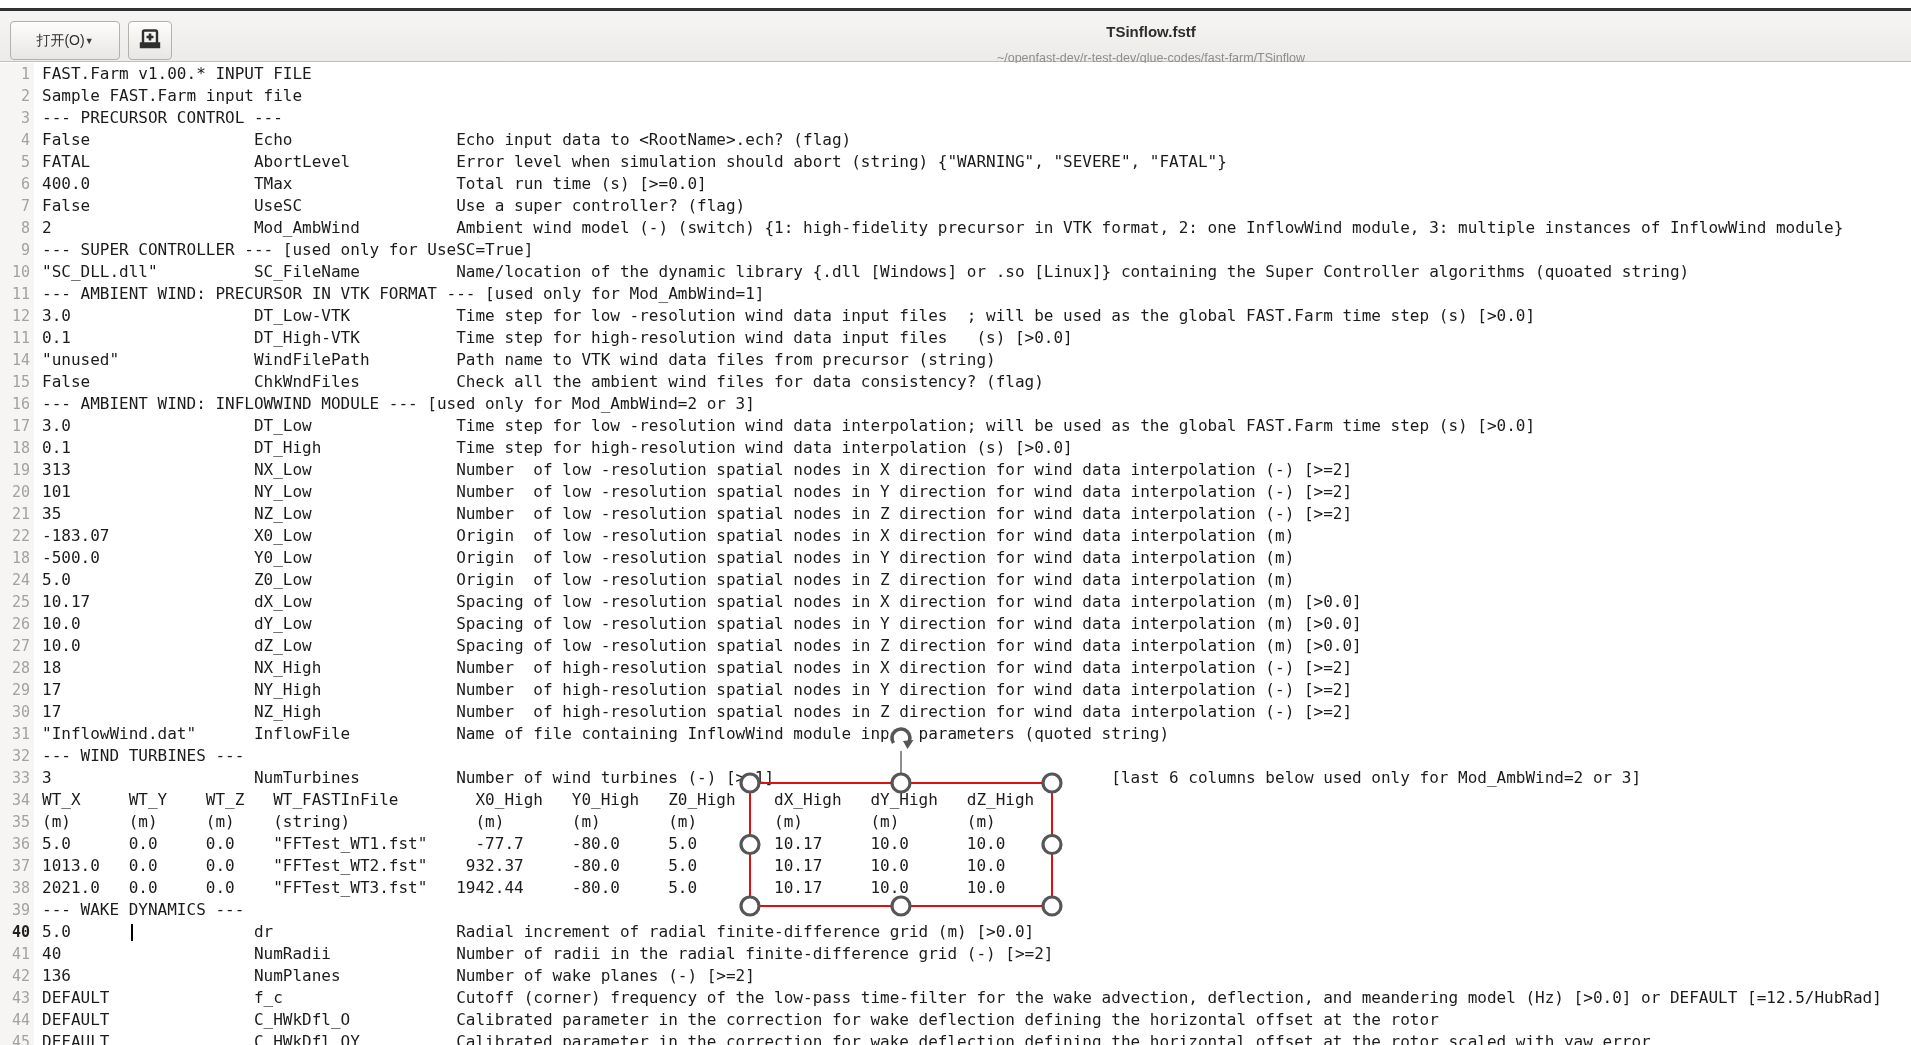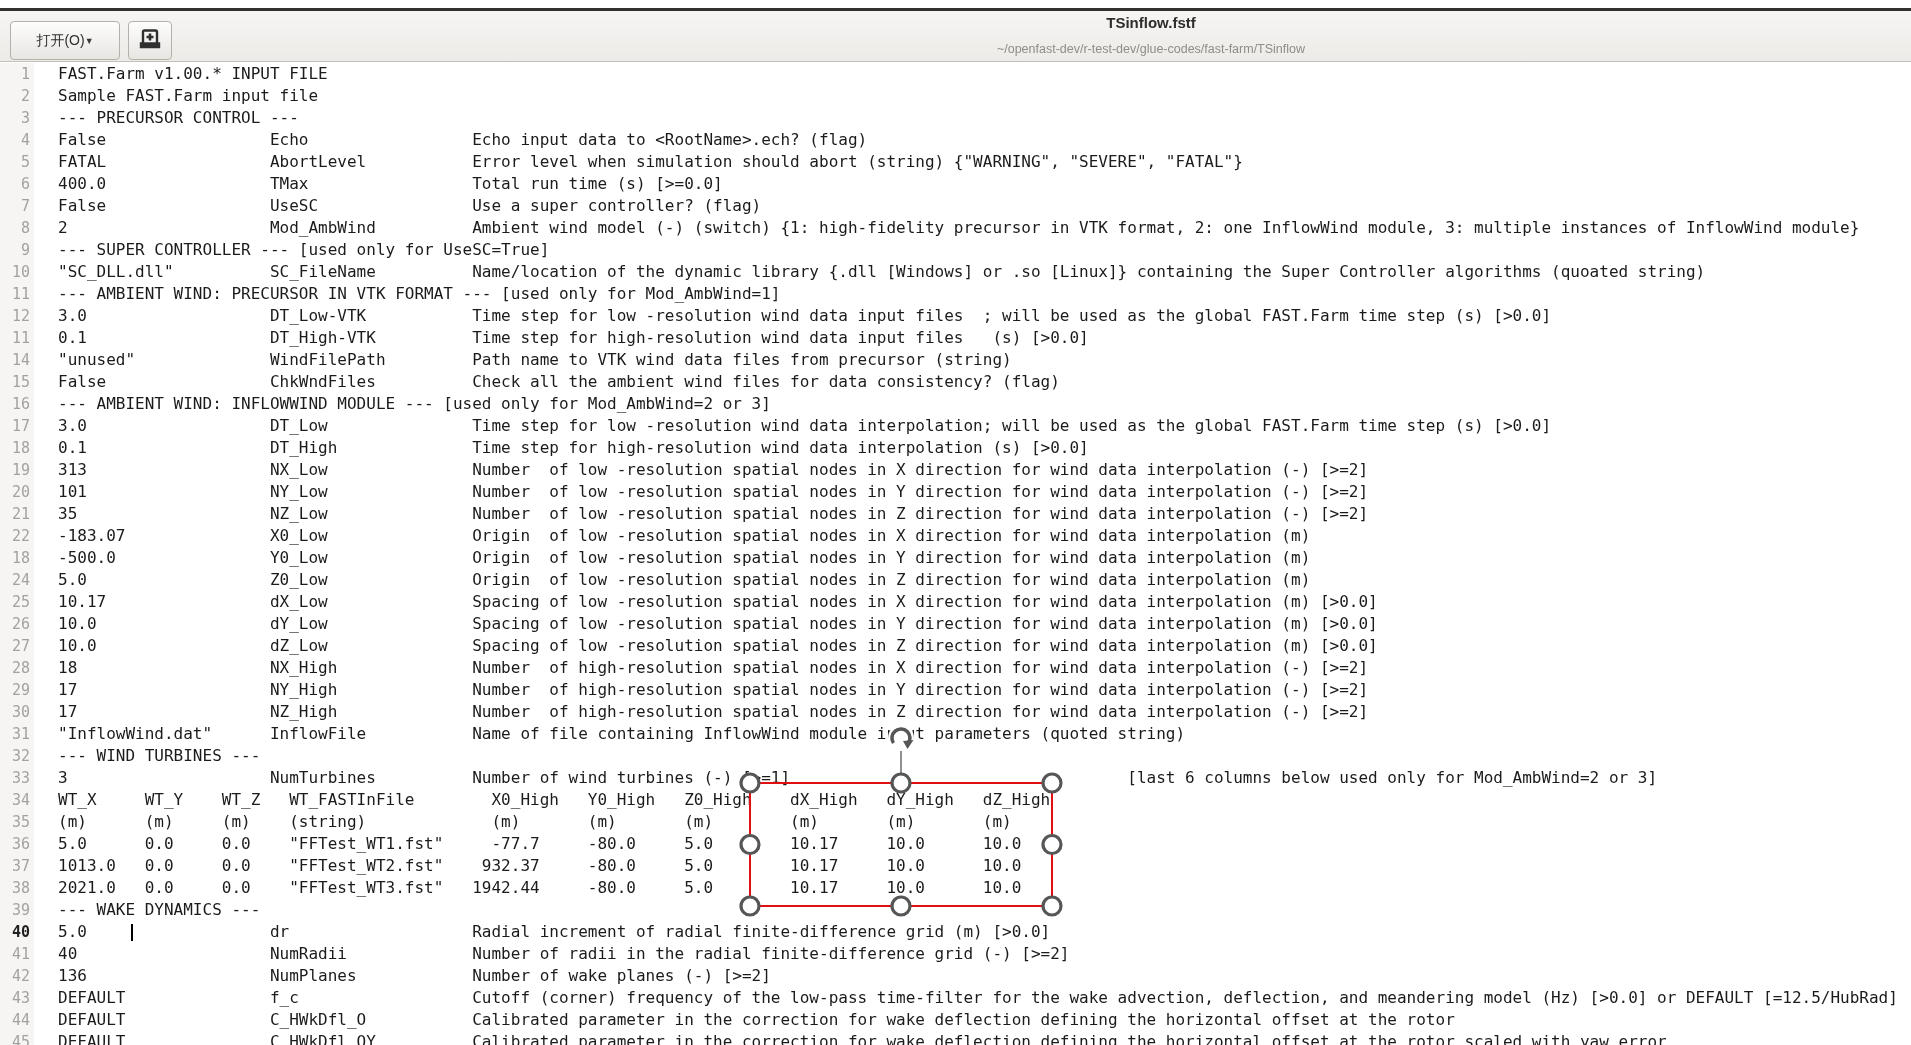--- a/index.html
+++ b/index.html
@@ -22,36 +22,36 @@
     border:1px solid #b4b0aa; border-radius:4px;
     display:flex; align-items:center; justify-content:center;
     font-size:14px; color:#2f2f2f; cursor:default;
   }
   .open-btn { left:10px; width:110px; padding:0 10px; }
   .open-arrow { font-size:9px; color:#3a3a3a; }
   .newdoc-btn { left:128px; width:44px; }
 
   .titles { position:absolute; top:0; left:1151px; transform:translateX(-50%);
             text-align:center; white-space:nowrap; }
-  .wtitle { margin-top:3px; font-size:15px; font-weight:bold; color:#2d2d2d; }
+  .wtitle { margin-top:12px; font-size:15px; font-weight:bold; color:#2d2d2d; }
   .wsubtitle { margin-top:11px; font-size:12.5px; color:#8f8d88; }
 
   .editor { position:absolute; left:0; top:63px; width:1911px; height:982px;
             background:#ffffff; overflow:hidden; }
   .gutter-bg { position:absolute; left:0; top:0; width:34px; height:100%;
                background:#f6f5f3; }
   .line { position:relative; display:flex; height:22px; }
   .ln {
     width:30px; flex:0 0 30px; text-align:right;
     font-family:"DejaVu Sans Mono", monospace; font-size:15px; line-height:22px;
     color:#a3a29e;
   }
   .ln.cur { color:#1f1f1f; font-weight:bold; }
   .code {
-    margin:0 0 0 28px; font-family:"DejaVu Sans Mono", monospace;
+    margin:0 0 0 12px; font-family:"DejaVu Sans Mono", monospace;
     font-size:16px; line-height:22px; white-space:pre; color:#1b1b1b;
   }
   .caret { position:absolute; width:2px; height:17px; background:#000; }
 
   .overlay { position:absolute; left:0; top:0; width:1911px; height:1045px;
              pointer-events:none; }
 </style>
 </head>
 <body>
 

